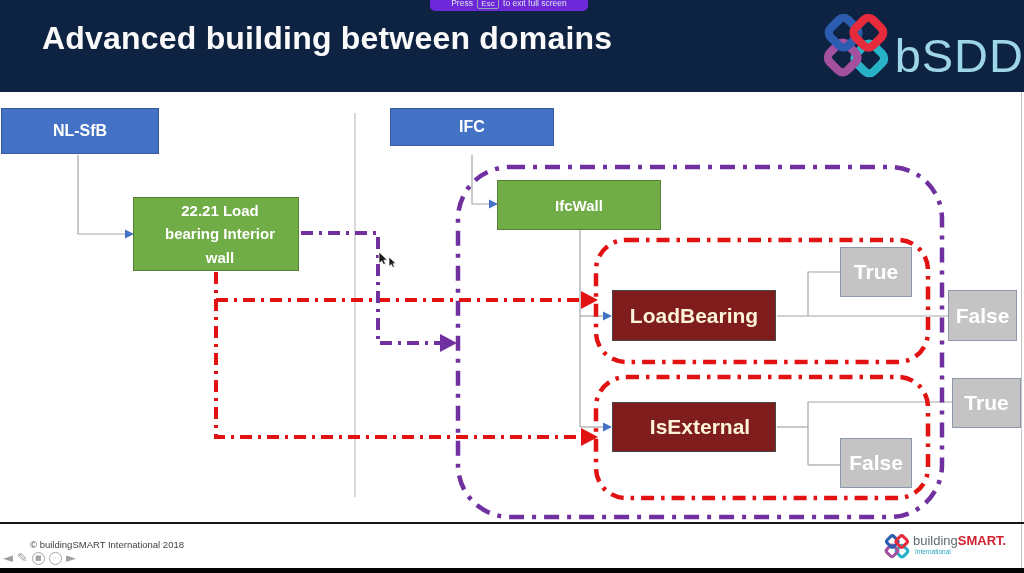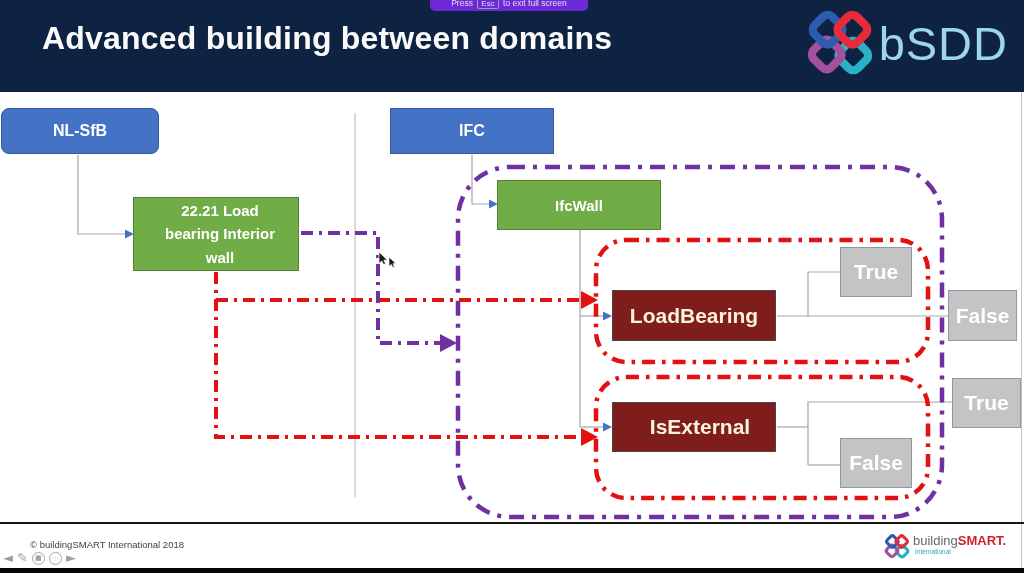--- a/index.html
+++ b/index.html
@@ -2,39 +2,39 @@
 <html><head>
 <meta charset="utf-8">
 <style>
   html,body{margin:0;padding:0;background:#fff;}
   .stage{position:relative;width:1024px;height:573px;background:#ffffff;overflow:hidden;
          font-family:"Liberation Sans",sans-serif;}
 
   
   .header{position:absolute;left:0;top:0;width:1024px;height:92px;background:#0e2342;}
   .title{position:absolute;left:42px;top:20px;font-size:32px;font-weight:700;color:#fafafa;letter-spacing:.2px;}
-  .logo{position:absolute;right:16px;top:7px;height:72px;display:flex;align-items:center;}
+  .logo{position:absolute;right:0;top:7px;height:72px;display:flex;align-items:flex-end;}
   .logo-text{font-size:47px;font-weight:300;color:#9dd6e8;letter-spacing:1px;line-height:1;margin-left:5px;}
 
   
   .toast{position:absolute;left:430px;top:0;width:158px;height:11px;background:#6d28d9;
          border-radius:0 0 5px 5px;overflow:hidden;z-index:20;color:#dde2e9;}
   .toast-inner{margin-top:-3px;text-align:center;font-size:8.5px;white-space:nowrap;line-height:13px;}
   .key{display:inline-block;border:1px solid #98a1ae;border-radius:2px;padding:0 3px;font-size:8px;
        line-height:9px;margin:0 2px;}
 
   
   .node{position:absolute;display:flex;align-items:center;justify-content:center;text-align:center;
         color:#fff;font-weight:700;z-index:3;box-sizing:border-box;}
   .blue{background:#4472C4;border:1.6px solid #35599a;font-size:16px;}
   .green{background:#70AD47;border:1.6px solid #577f35;font-size:15px;}
   .orange{background:#7f1d1d;border:1.6px solid #474747;color:#fdf3da;font-size:21px;justify-content:center;}
   .grayb{background:#c4c4c4;border:1.6px solid #8d99ab;color:#ffffff;font-size:21px;}
-  #nl-sfb{left:1px;top:108px;width:158px;height:46px;border-radius:8px;}
-  #ifc{left:390px;top:108px;width:164px;height:46px;}
+  #nl-sfb{left:1px;top:108px;width:158px;height:46px;}
+  #ifc{left:390px;top:108px;width:164px;height:38px;}
   #nlsfb-class{left:133px;top:197px;width:166px;height:74px;line-height:1.55;padding-left:8px;}
   #nlsfb-class .lbl{max-width:128px;}
   #ifcwall{left:497px;top:180px;width:164px;height:50px;}
   #loadbearing{left:612px;top:290px;width:164px;height:51px;}
   #isexternal{left:612px;top:402px;width:164px;height:50px;padding-left:12px;}
   #lb-true{left:840px;top:247px;width:72px;height:50px;}
   #lb-false{left:948px;top:290px;width:69px;height:51px;}
   #ise-true{left:952px;top:378px;width:69px;height:50px;}
   #ise-false{left:840px;top:438px;width:72px;height:50px;}
 

